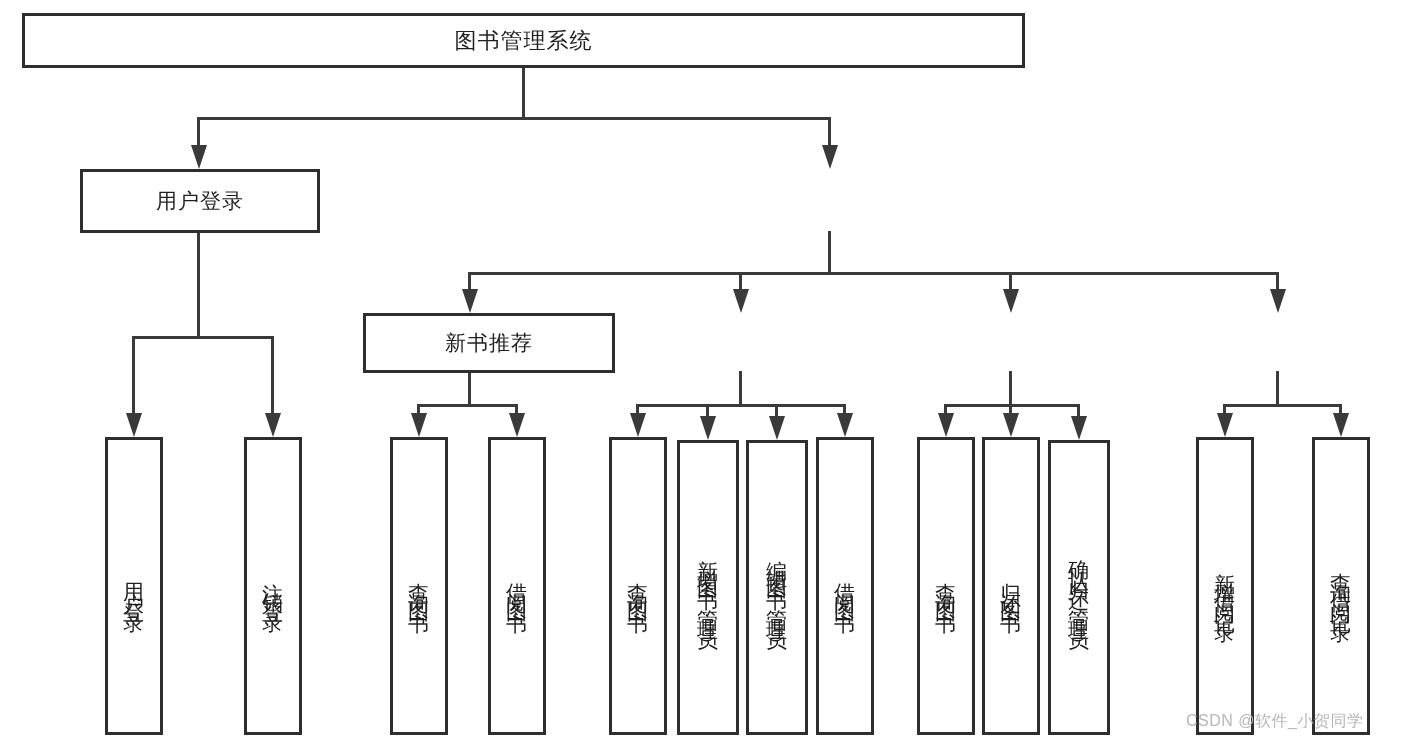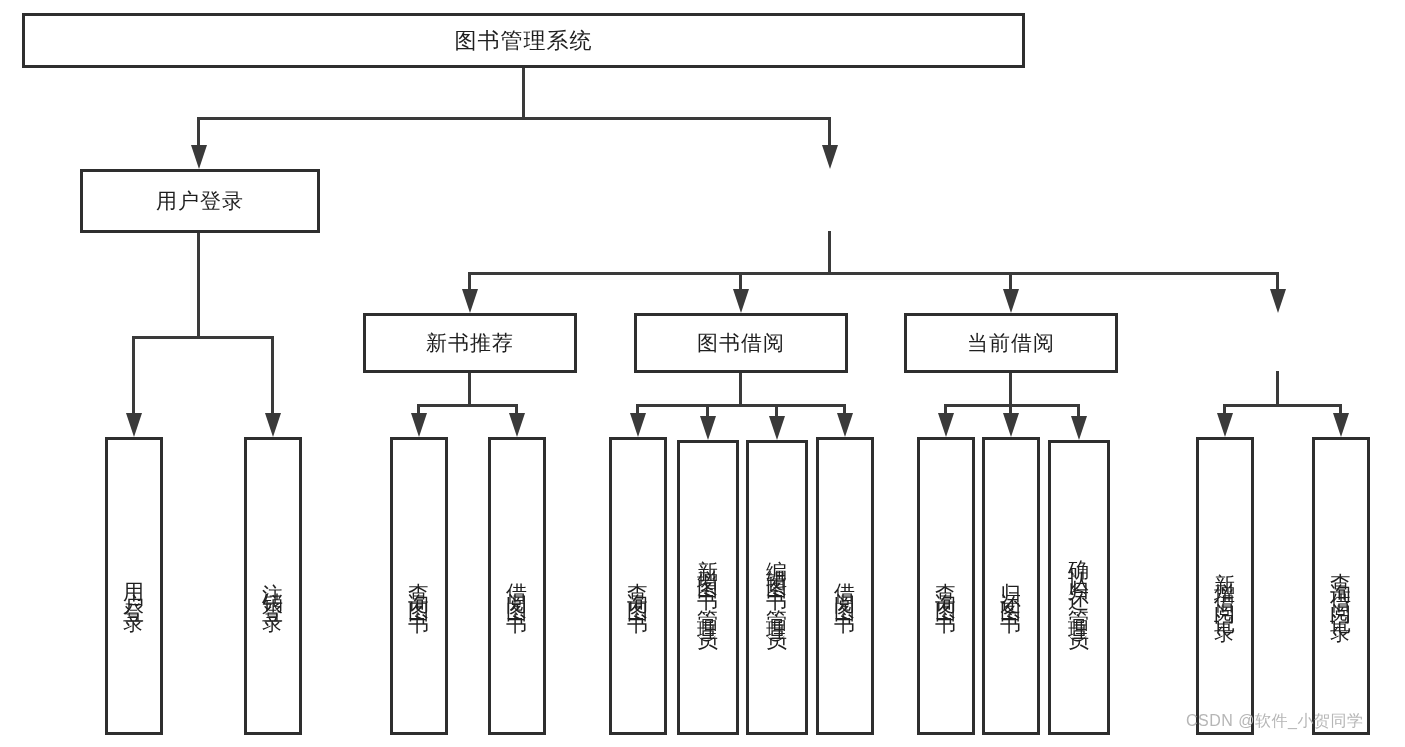--- a/index.html
+++ b/index.html
@@ -121,31 +121,25 @@
 
   <div class="box" style="left:22px;top:13px;width:1003px;height:55px;font-size:22px;">
     <span>图书管理系统</span>
   </div>
 
   <div class="box" style="left:80px;top:169px;width:240px;height:64px;">
     <span>用户登录</span>
   </div>
 
 
-  <div class="box" style="left:363px;top:313px;width:214px;height:60px;">
+  <div class="box" style="left:363px;top:313px;width:252px;height:60px;">
     <span>新书推荐</span>
   </div>
 
-  <div class="box" style="left:634px;top:313px;width:214px;height:60px;">
-    <span>图书借阅</span>
-  </div>
 
-  <div class="box" style="left:904px;top:313px;width:214px;height:60px;">
-    <span>当前借阅</span>
-  </div>
 
 
   <div class="box vbox" style="left:105px;top:437px;width:58px;height:298px;">
     <span>用户登录</span>
   </div>
   <div class="box vbox" style="left:244px;top:437px;width:58px;height:298px;">
     <span>注销登录</span>
   </div>
 
   <div class="box vbox" style="left:390px;top:437px;width:58px;height:298px;">

